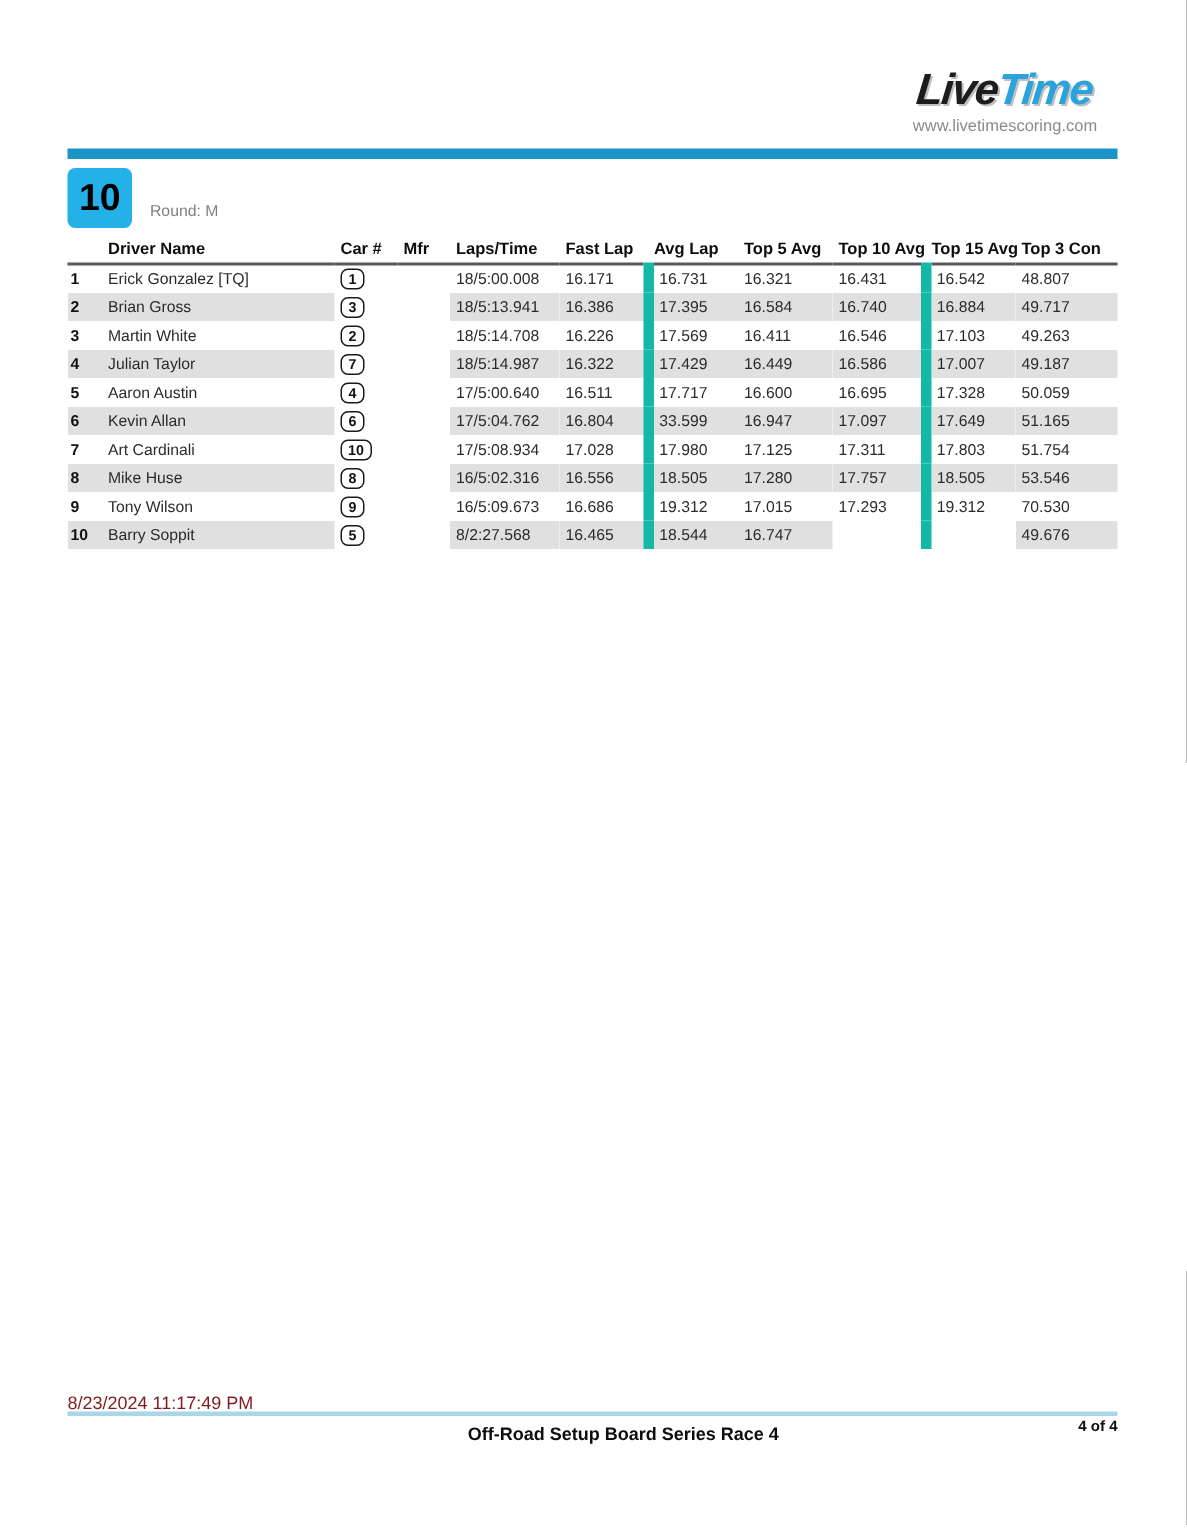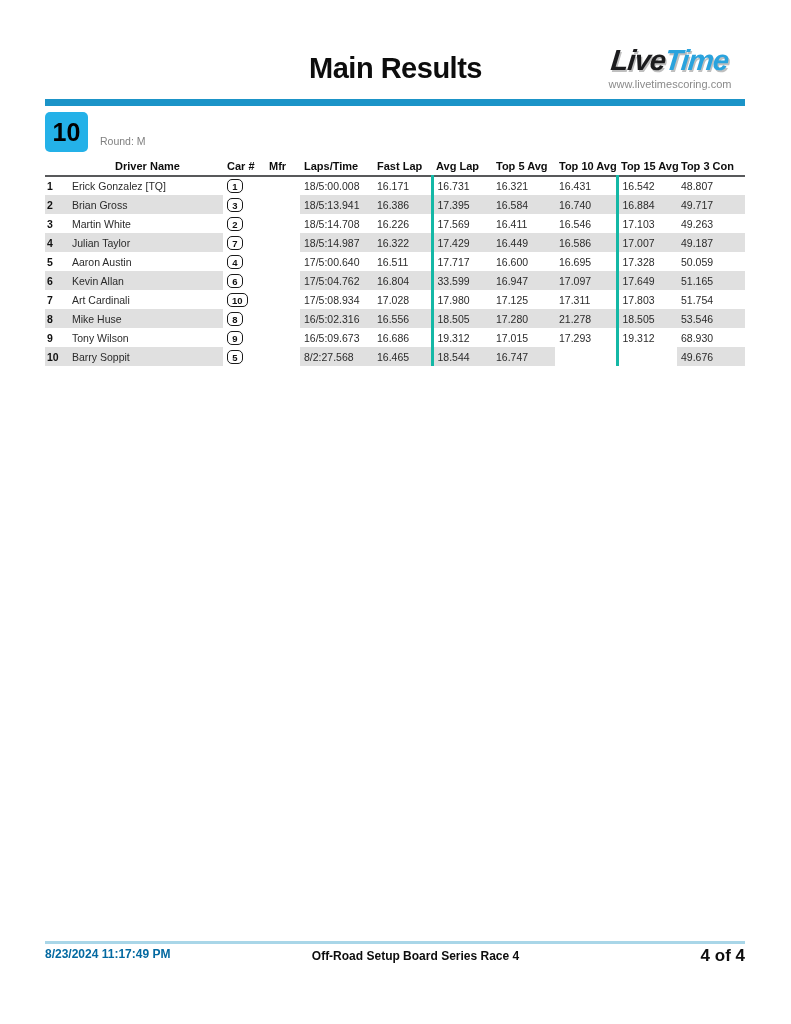--- a/index.html
+++ b/index.html
@@ -95,36 +95,36 @@
   .results th {
     text-align: left;
     font-size: 11px;
     font-weight: bold;
     color: #0d0d0d;
     height: 18px;
     padding: 0 0 2px 4px;
     border-bottom: 2px solid #58595b;
     white-space: nowrap;
   }
-  .results th.c-pos, .results th.c-driver { padding-left: 2px; text-align: center; }
+  .results th.c-pos, .results th.c-driver { padding-left: 2px; }
   .results td {
     height: 19px;
     padding: 0 0 0 4px;
     white-space: nowrap;
     overflow: hidden;
     background: #fff;
     vertical-align: middle;
   }
   .results td.c-pos { font-weight: bold; color: #111; padding-left: 2px; }
   .results td.c-driver { padding-left: 2px; }
   tbody tr:nth-child(even) td { background: #e0e0e0; }
   tbody tr:nth-child(even) td.c-car,
   tbody tr:nth-child(even) td.c-mfr,
   tbody tr:nth-child(even) td:empty { background: #fff; }
-  .results td.c-avg, .results td.c-top15 { border-left: 3px solid #14b8a6; }
+  .results td.c-avg, .results td.c-top15 { border-left: 7px solid #14b8a6; }
 
   .car-chip {
     display: inline-block;
     min-width: 16px;
     padding: 0 4px;
     height: 14px;
     line-height: 13px;
     border: 1.5px solid #1a1a1a;
     border-radius: 5px;
     background: #fff;
@@ -136,47 +136,46 @@
 
   
   .footer-rule {
     position: absolute;
     top: 941px; left: 45px;
     width: 700px; height: 3px;
     background: #a9d6e8;
   }
   .footer-left {
     position: absolute;
-    top: 947px; left: 45px;
+    top: 928px; left: 45px;
     font-size: 12px;
-    font-weight: bold;
-    color: #0369a1;
+    font-weight: normal;
+    color: #7f1d1d;
   }
   .footer-center {
     position: absolute;
     top: 949px; left: 0; right: 0;
     text-align: center;
     padding-left: 40px;
   }
   .footer-event { font-size: 12px; font-weight: bold; color: #0d0d0d; }
   .footer-dates { font-size: 8.5px; font-weight: bold; color: #0d0d0d; margin-top: 3px; }
   .footer-right {
     position: absolute;
     top: 946px; right: 46px;
-    font-size: 17px;
+    font-size: 10px;
     font-weight: bold;
     color: #0d0d0d;
   }
 </style>
 </head>
 <body>
 
 <div class="page">
 
-  <div class="doc-title">Main Results</div>
 
   <div class="logo-wrap">
     <div class="logo-text"><span class="logo-live">Live</span><span class="logo-time">Time</span></div>
     <div class="logo-url">www.livetimescoring.com</div>
   </div>
 
   <div class="accent-rule"></div>
 
   <div class="race-badge">10</div>
   <div class="race-round">Round: M</div>
@@ -311,37 +310,37 @@
 
   <tr>
     <td class="c-pos">8</td>
     <td class="c-driver">Mike Huse</td>
     <td class="c-car"><span class="car-chip">8</span></td>
     <td class="c-mfr"></td>
     <td class="c-laps">16/5:02.316</td>
     <td class="c-fast">16.556</td>
     <td class="c-avg">18.505</td>
     <td class="c-top5">17.280</td>
-    <td class="c-top10">21.278</td>
+    <td class="c-top10">17.757</td>
     <td class="c-top15">18.505</td>
     <td class="c-top3con">53.546</td>
   </tr>
 
   <tr>
     <td class="c-pos">9</td>
     <td class="c-driver">Tony Wilson</td>
     <td class="c-car"><span class="car-chip">9</span></td>
     <td class="c-mfr"></td>
     <td class="c-laps">16/5:09.673</td>
     <td class="c-fast">16.686</td>
     <td class="c-avg">19.312</td>
     <td class="c-top5">17.015</td>
     <td class="c-top10">17.293</td>
     <td class="c-top15">19.312</td>
-    <td class="c-top3con">68.930</td>
+    <td class="c-top3con">70.530</td>
   </tr>
 
   <tr>
     <td class="c-pos">10</td>
     <td class="c-driver">Barry Soppit</td>
     <td class="c-car"><span class="car-chip">5</span></td>
     <td class="c-mfr"></td>
     <td class="c-laps">8/2:27.568</td>
     <td class="c-fast">16.465</td>
     <td class="c-avg">18.544</td>

